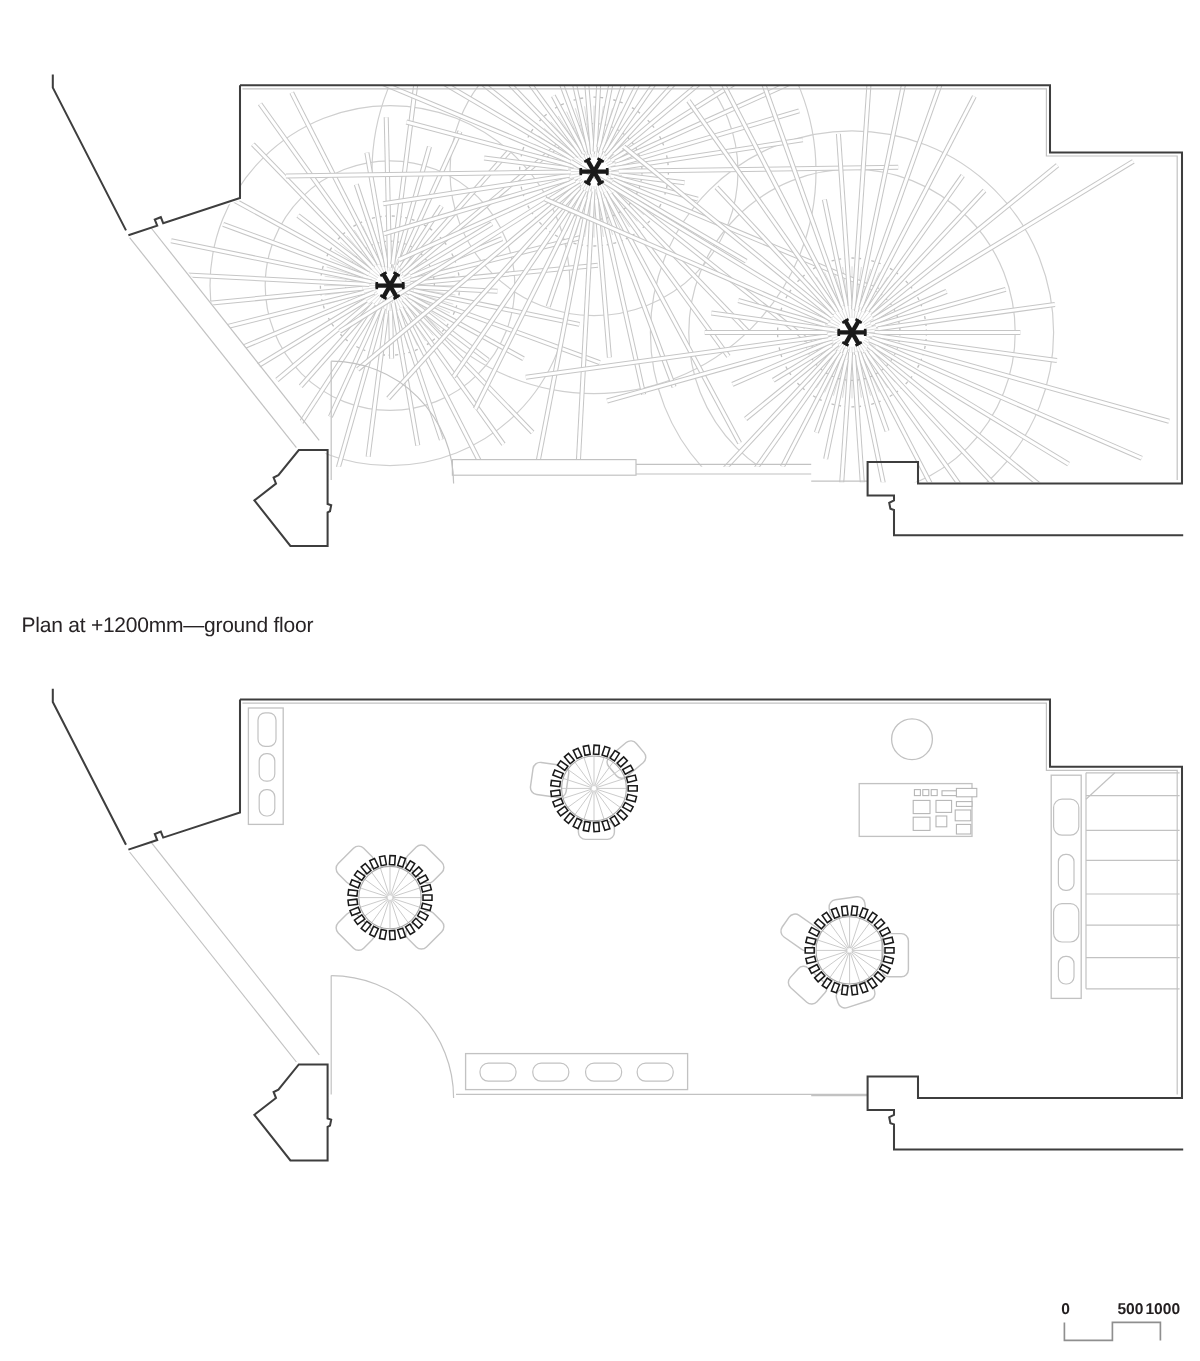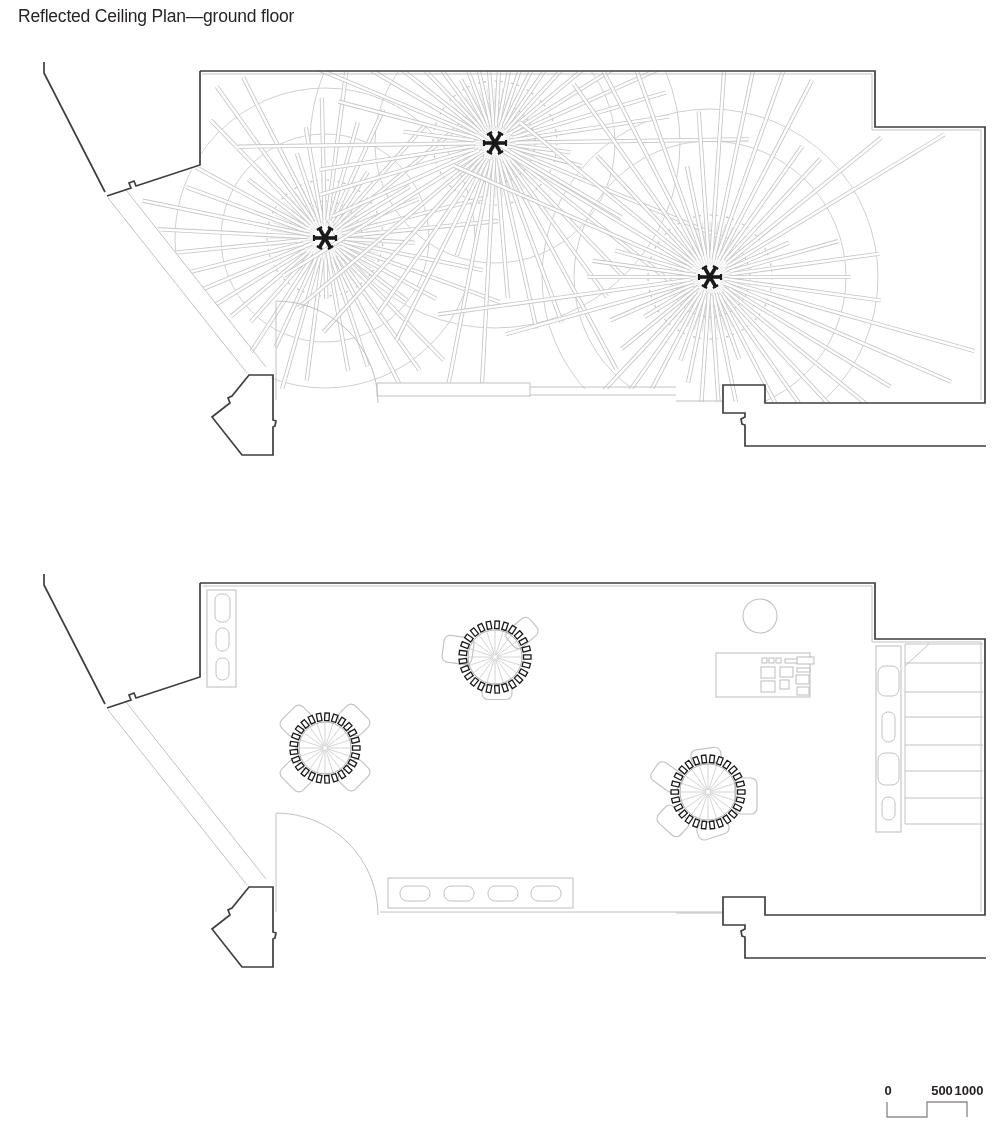--- a/index.html
+++ b/index.html
@@ -753,17 +753,17 @@
           <path d="M44,62 L44,73 L105,192" stroke="#3e3e3e" stroke-width="1.7" fill="none" stroke-linejoin="miter"></path>
           <path d="M200,71 L200,165 L136,186 L134,181 L129,183 L131,188 L107,196" stroke="#3e3e3e" stroke-width="1.7" fill="none" stroke-linejoin="miter"></path>
           <path d="M200,71 L875,71 L875,127 L985,127 L985,403 L765,403 L765,385 L723,385 L723,413 L745,413 L745,417 L741,419 L742,424 L745,425 L745,446 L986,446" stroke="#3e3e3e" stroke-width="1.7" fill="none" stroke-linejoin="miter"></path>
           <path d="M249,375 L273,375 L273,420 L276,421 L275,426 L273,427 L273,455 L242,455 L212,417 L230,403 L228,398 L232,396 Z" stroke="#3e3e3e" stroke-width="1.7" fill="none" stroke-linejoin="miter"></path>
         </g>
       </g>
       <g>
         <path d="M887,1102 L887,1117 L927,1117 L927,1102 L967,1102 L967,1117" stroke="#8f8f8f" stroke-width="1.4" fill="none"></path>
       </g>
     </svg>
-  <div class="plan-title" id="title-upper">Reflected Ceiling Plan—ground floor</div>
+  <div class="plan-title" id="title-lower">Plan at +1200mm—ground floor</div>
   <div class="scale-num" id="scale-0" style="left: 888px;">0</div>
   <div class="scale-num" id="scale-500" style="left: 942px;">500</div>
   <div class="scale-num" id="scale-1000" style="left: 969px; text-align: right;">1000</div>
 </div>
 
 </body></html>

